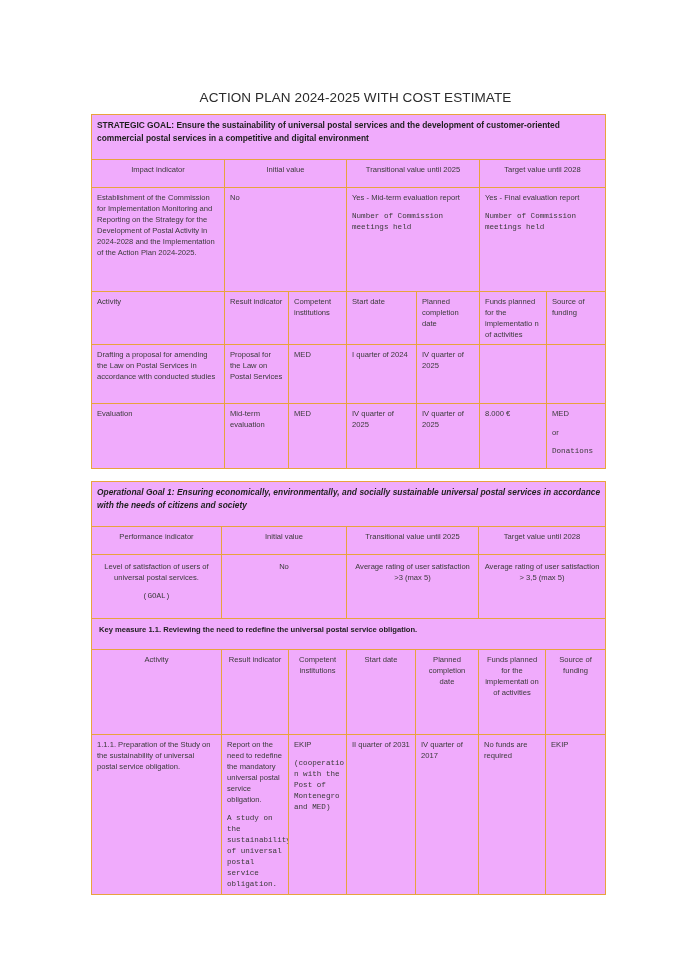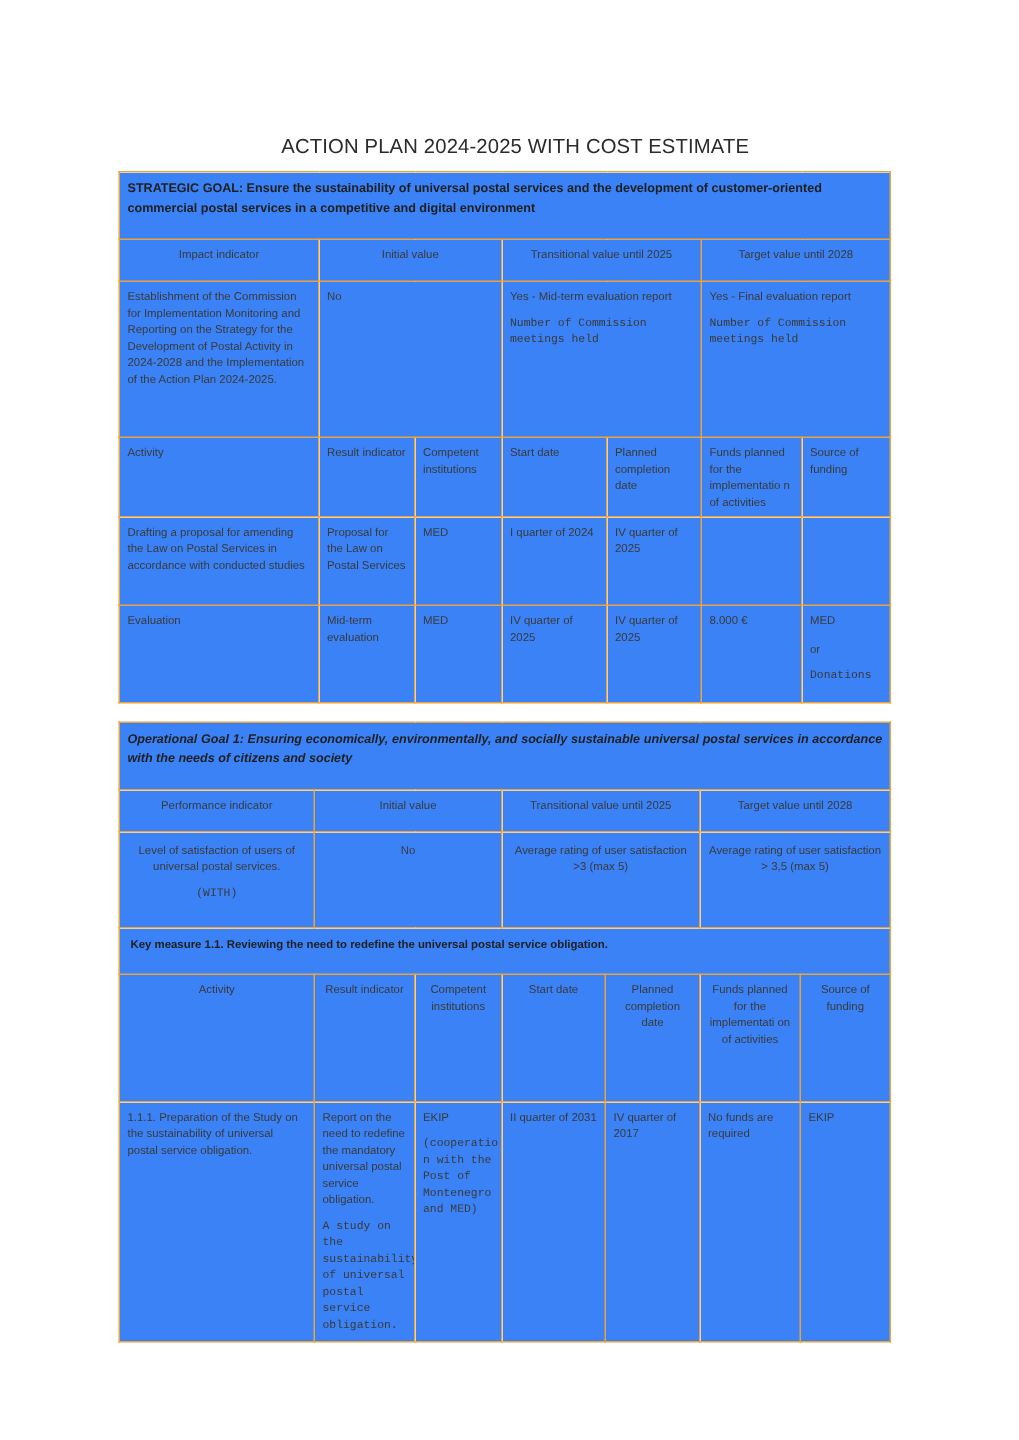--- a/index.html
+++ b/index.html
@@ -10,21 +10,21 @@
   body {
     width: 679px;
     height: 960px;
     font-family: "Liberation Sans", sans-serif;
     color: #262626;
     position: relative;
     overflow: hidden;
   }
   .page {
     position: absolute;
-    left: 4px; top: 0;
+    left: 16px; top: 0;
     width: 585px;
     height: 960px;
     background: #fff;
   }
   .doc-title {
     position: absolute;
     left: 0;
     top: 90px;
     width: 679px;
     text-align: center;
@@ -38,21 +38,21 @@
     border-collapse: collapse;
     table-layout: fixed;
     font-size: 7.6px;
     line-height: 1.45;
     color: #3a3a3a;
   }
   table.plan td {
     border: 0.8px solid #e8a33d;
     vertical-align: top;
     padding: 4px 5px 4px 5px;
-    background: #3b82f6;
+    background: #f0abfc;
     overflow: hidden;
   }
   td.band-blue {
     background: #a9c4dd;
     border: 0.8px solid #e8a33d;
     font-weight: bold;
     color: #1f1f1f;
     font-size: 8.4px;
     line-height: 1.5;
     padding: 5px 7px 6px 7px;
@@ -180,21 +180,21 @@
       </tr>
       <tr>
         <td class="hdr" style="height:19px;">Performance indicator</td>
         <td class="hdr" colspan="2">Initial value</td>
         <td class="hdr" colspan="2">Transitional value until 2025</td>
         <td class="hdr" colspan="2">Target value until 2028</td>
       </tr>
       <tr>
         <td class="center" style="height:53px; padding-top:6px;">
           <p class="pp">Level of satisfaction of users of universal postal services.</p>
-          <p class="pp">(WITH)</p>
+          <p class="pp">(GOAL)</p>
         </td>
         <td class="center" colspan="2" style="padding-top:6px;">No</td>
         <td class="center" colspan="2" style="padding-top:6px;">Average rating of user satisfaction &gt;3 (max 5)</td>
         <td class="center" colspan="2" style="padding-top:6px;">Average rating of user satisfaction &gt; 3,5 (max 5)</td>
       </tr>
       <tr>
         <td class="band-blue keymeasure" colspan="7" style="height:20px;">Key measure 1.1. Reviewing the need to redefine the universal postal service obligation.</td>
       </tr>
       <tr>
         <td class="hdr mid" style="height:76px;">Activity</td>

